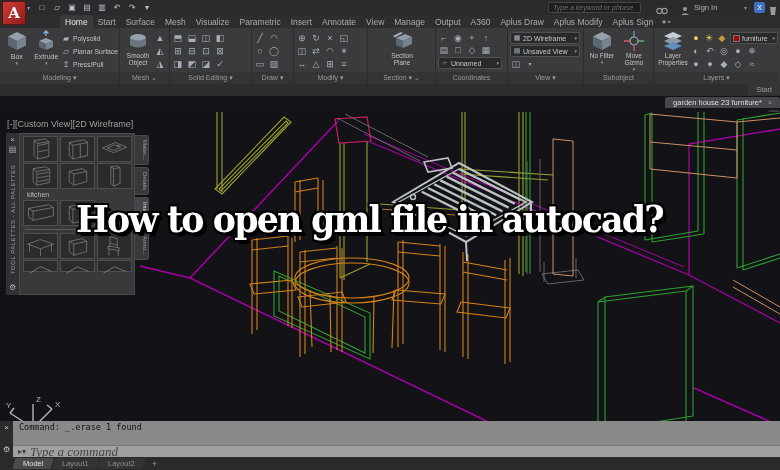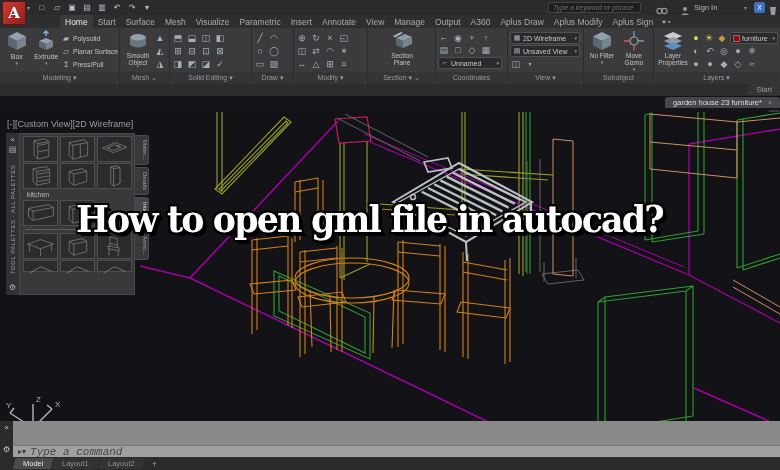--- a/index.html
+++ b/index.html
@@ -81,21 +81,21 @@
     text-shadow: 2px 0 #000,-2px 0 #000,0 2px #000,0 -2px #000,2px 2px #000,-2px 2px #000,2px -2px #000,-2px -2px #000,3px 3px #000,4px 4px #000; }
 
   
   .command { position:absolute; left:0; top:421px; width:780px; height:36px; z-index:8; display:flex; }
   .cmd-strip { width:13px; background:#2b2b2d; display:flex; flex-direction:column; align-items:center; justify-content:space-between; padding:3px 0; }
   .cmd-strip span { color:#c8c8c8; font-size:8px; line-height:8px; }
   .cmd-main { flex:1; display:flex; flex-direction:column; }
   .cmd-history { flex:1; background:#898989; padding:1px 6px; font-family:"DejaVu Sans Mono", monospace; font-size:8.5px; color:#141414; line-height:11px; }
   .cmd-input { height:12px; background:#a0a0a0; border-top:1px solid #777; display:flex; align-items:center; padding:0 5px; gap:4px; }
   .cmd-input .ci-ico { font-size:8px; color:#3d3d3d; }
-  .cmd-input .ci-text { font-family:Liberation Mono, monospace; font-style:italic; font-size:11px; color:#454545; }
+  .cmd-input .ci-text { font-family:Liberation Serif, serif; font-style:italic; font-size:13px; color:#454545; }
 
   
   .statusbar { position:absolute; left:0; top:457px; width:780px; height:13px; background:#2a2a2c; display:flex; align-items:center; padding-left:14px; gap:1px; z-index:8; }
   .ltab { font-size:7.5px; color:#8f8f8f; padding:1px 9px; transform:skewX(-14deg); background:#333335; }
   .ltab span { display:inline-block; transform:skewX(14deg); }
   .ltab.active { background:#4a4a4d; color:#e4e4e4; }
   .ltab-plus { margin-left:4px; color:#9a9a9a; font-size:9px; transform:none; background:none; padding:0 3px; }
 </style>
 </head>
 <body>
@@ -682,20 +682,21 @@
 
   <div class="overlay-heading">How to open gml file in autocad?</div>
 
   <div class="command">
     <div class="cmd-strip">
       <span>×</span>
       <span>⚙</span>
     </div>
     <div class="cmd-main">
       <div class="cmd-history">
+          <div>Command: _.erase 1 found</div>
         </div>
       <div class="cmd-input">
         <span class="ci-ico">▸▾</span>
         <span class="ci-text">Type a command</span>
       </div>
     </div>
   </div>
 
   <div class="statusbar">
     <span id="layout-tabs" style="display:flex;gap:1px">

